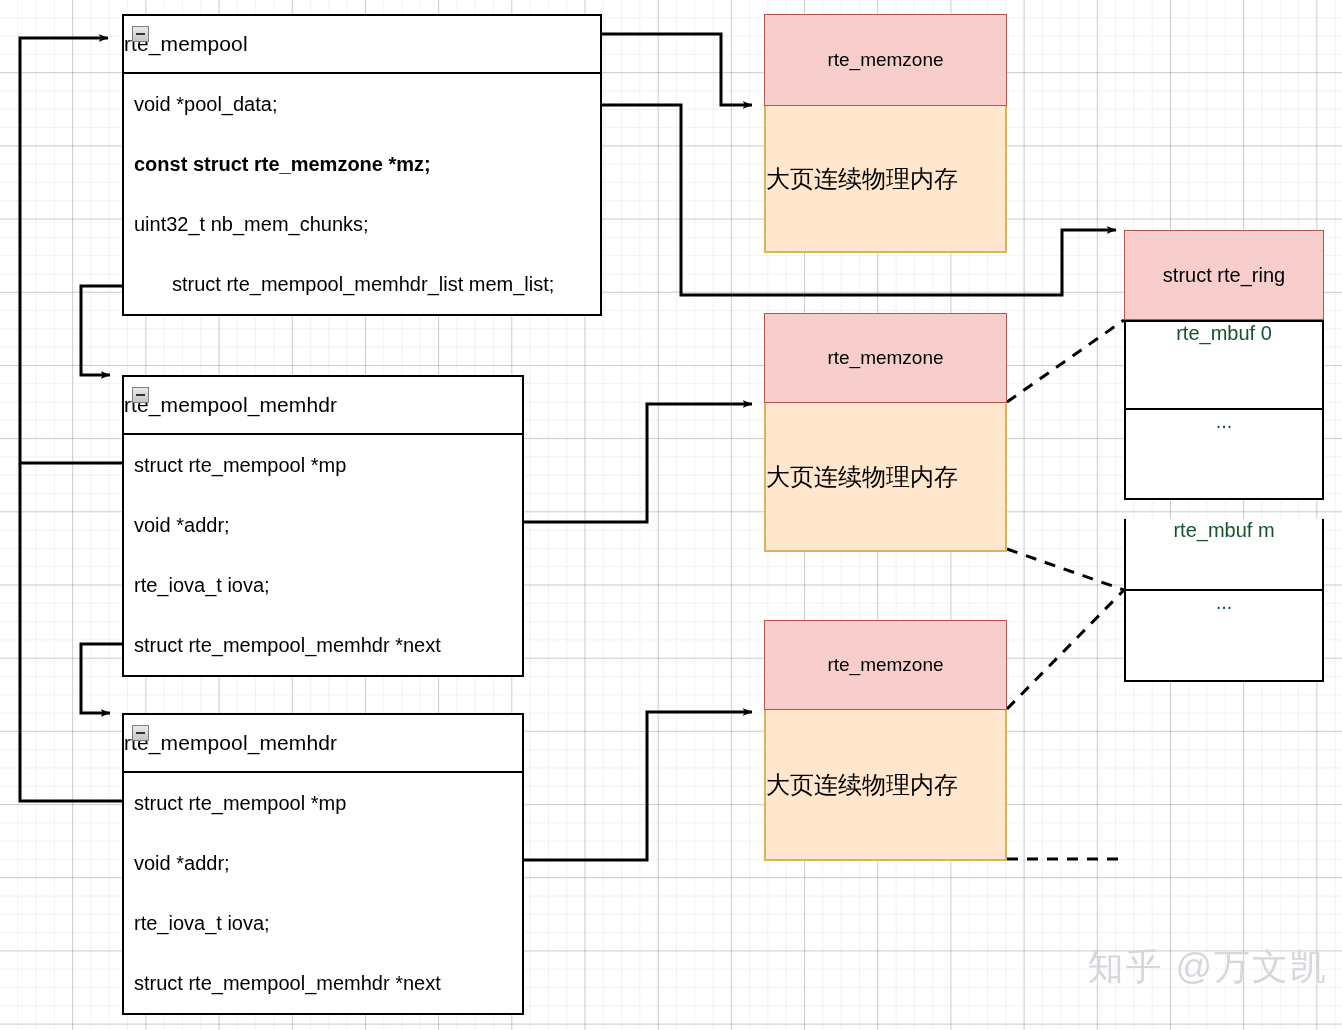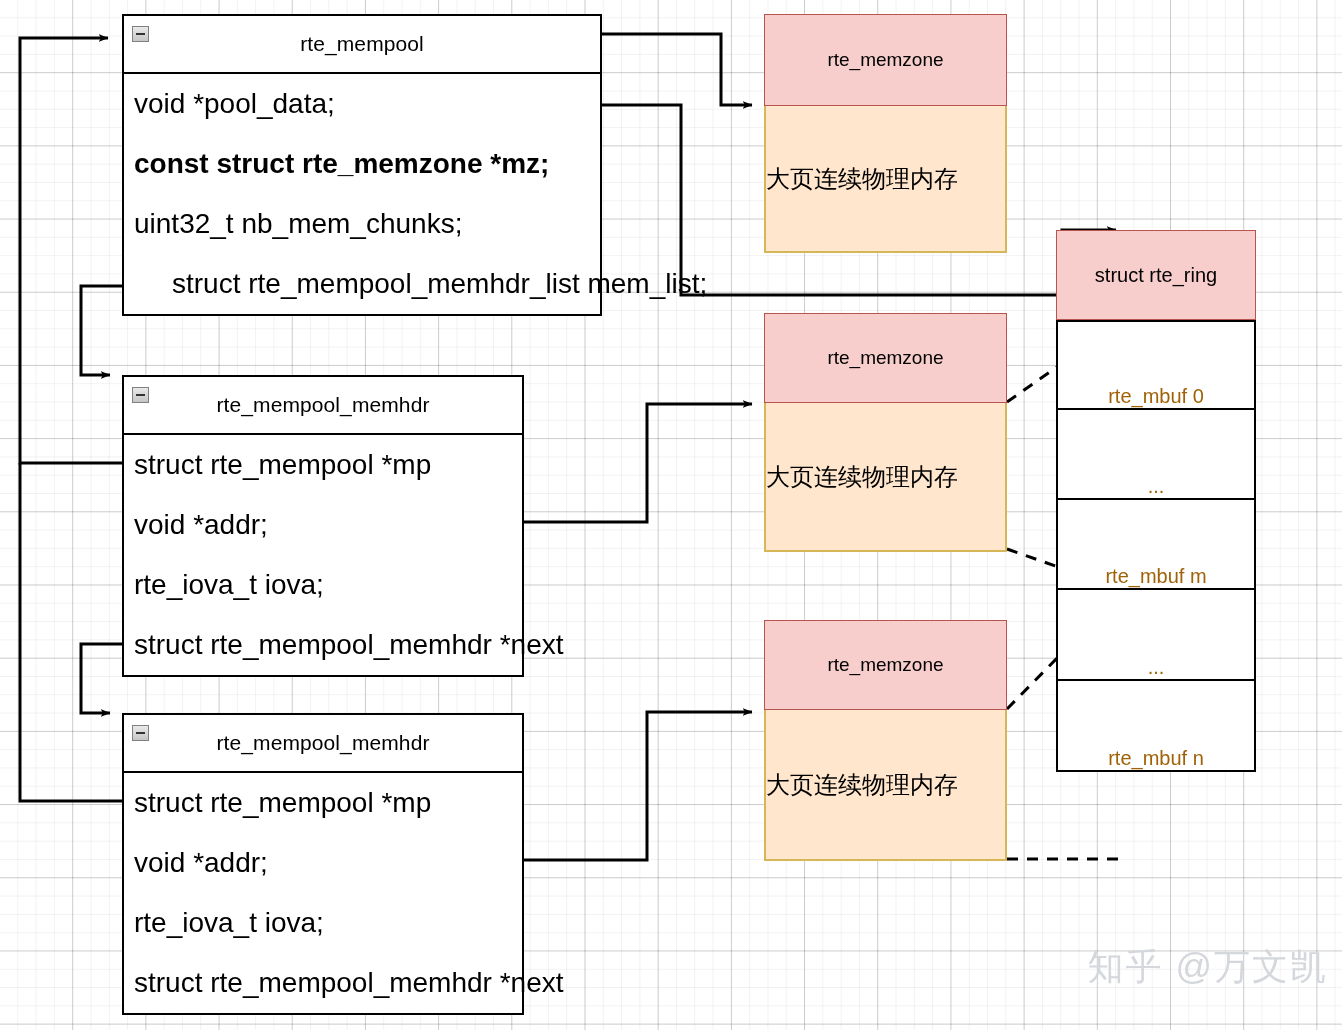--- a/index.html
+++ b/index.html
@@ -45,21 +45,20 @@
     border: 2px solid #000000;
     background: #ffffff;
   }
   .struct-title {
     position: relative;
     box-sizing: border-box;
     height: 58px;
     border-bottom: 2px solid #000000;
     display: flex;
     align-items: center;
-    justify-content: center;
     font-size: 21px;
     color: #000000;
     letter-spacing: 0.1px;
   }
   .collapse-icon {
     position: absolute;
     left: 8px;
     top: 10px;
     width: 17px;
     height: 16px;
@@ -77,21 +76,21 @@
     background: #333333;
   }
   .struct-rows {
     display: flex;
     flex-direction: column;
   }
   .struct-row {
     display: flex;
     align-items: center;
     padding-left: 10px;
-    font-size: 28px;
+    font-size: 20px;
     color: #000000;
     white-space: nowrap;
   }
 
   
   .memzone {
     position: absolute;
     box-sizing: border-box;
   }
   .memzone-head {
@@ -129,24 +128,24 @@
     justify-content: center;
     font-size: 20px;
     color: #000000;
   }
   .ring-cell {
     box-sizing: border-box;
     border: 2px solid #000000;
     border-top: none;
     background: #ffffff;
     display: flex;
-    align-items: flex-end;
+    align-items: flex-start;
     justify-content: center;
     font-size: 20px;
-    color: #a16207;
+    color: #14532d;
   }
   .ring-cell.first { border-top: 2px solid #000000; }
 
   
   .watermark {
     position: absolute;
     right: 14px;
     bottom: 38px;
     font-size: 36px;
     color: #d4d7dc;
@@ -303,36 +302,33 @@
 
   <div class="memzone" style="left:764px; top:620px; width:243px; height:241px;">
     <div class="memzone-head" style="height:90px;">
       <span>rte_memzone</span>
     </div>
     <div class="memzone-body" style="height:151px;">
       <span>大页连续物理内存</span>
     </div>
   </div>
 
-  <div class="ring" style="left:1056px; top:230px; width:200px; height:632px;">
+  <div class="ring" style="left:1124px; top:230px; width:200px; height:632px;">
     <div class="ring-head" style="height:90px;">
       <span>struct rte_ring</span>
     </div>
     <div class="ring-cell first" style="height:90px;">
       <span>rte_mbuf 0</span>
     </div>
     <div class="ring-cell" style="height:90px;">
       <span>...</span>
     </div>
-    <div class="ring-cell" style="height:90px;">
+    <div class="ring-cell" style="height:72px;margin-top:19px;">
       <span>rte_mbuf m</span>
     </div>
     <div class="ring-cell" style="height:91px;">
       <span>...</span>
     </div>
-    <div class="ring-cell" style="height:91px;">
-      <span>rte_mbuf n</span>
-    </div>
   </div>
 
   <div class="watermark">知乎 @万文凯</div>
 
 </div>
 
 </body></html>

